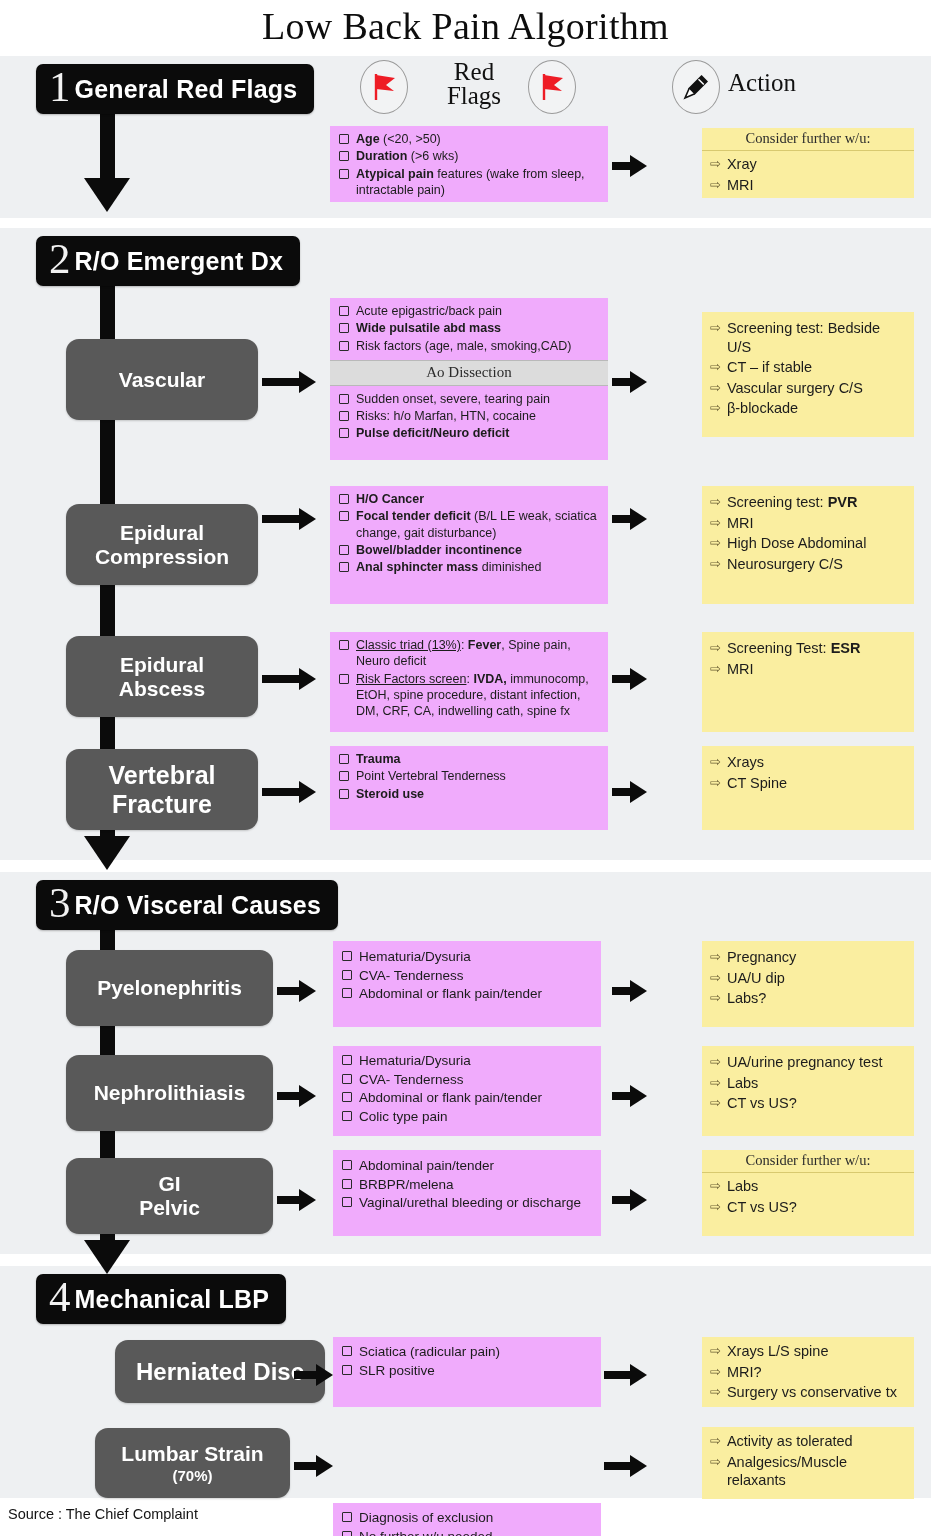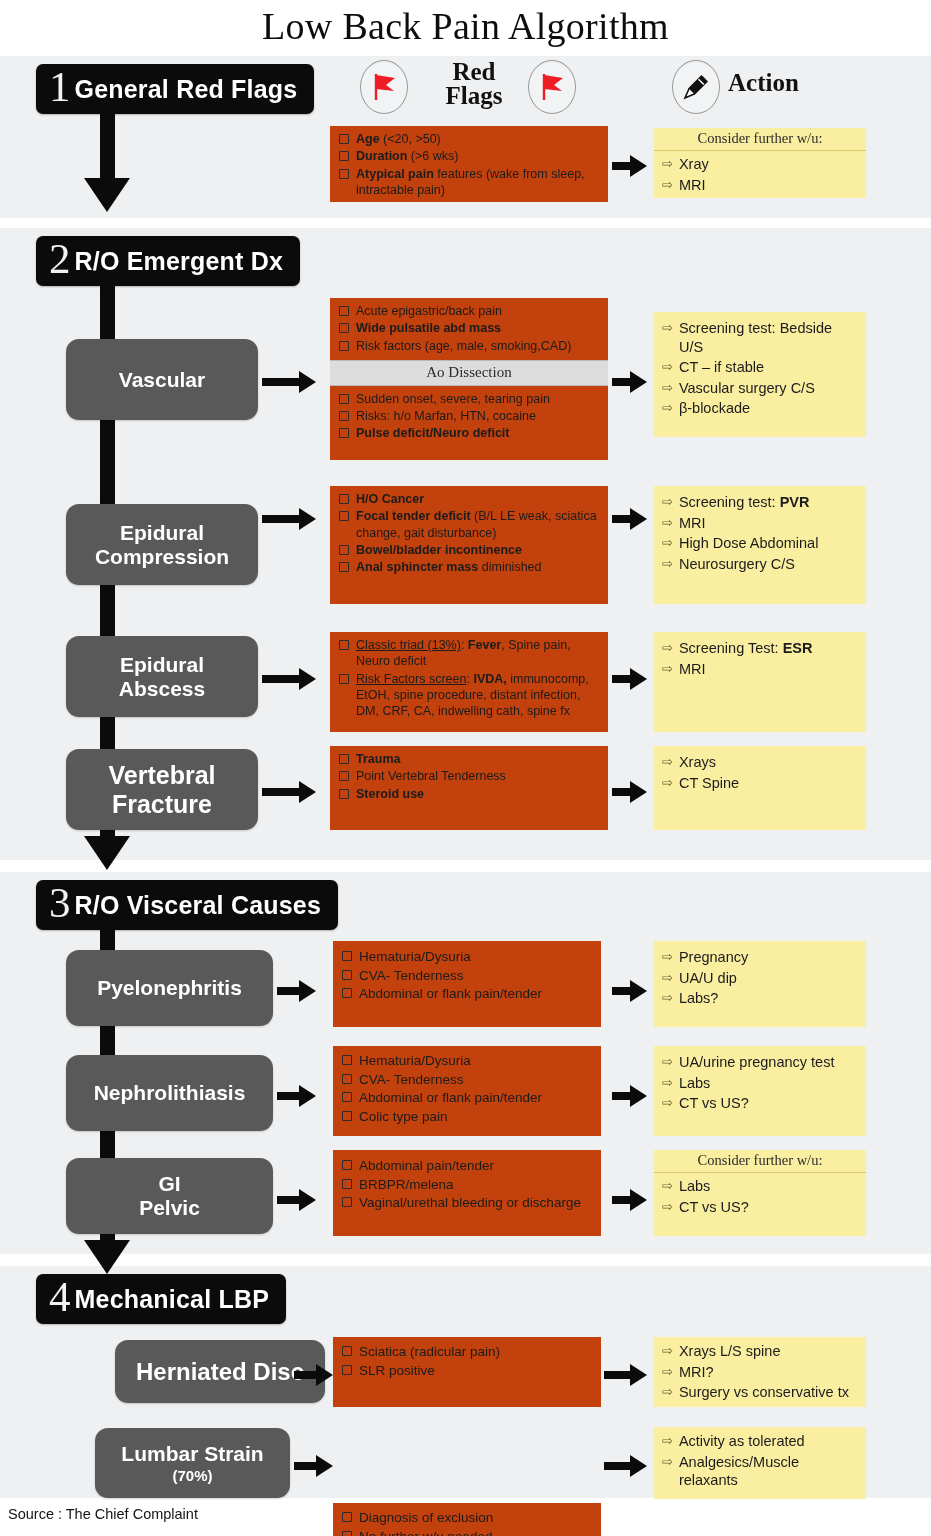--- a/index.html
+++ b/index.html
@@ -38,21 +38,21 @@
   .sec-title{font-size:25px;font-weight:700;padding-right:17px;letter-spacing:.2px;}
 
   
   .hdr-icon{
     position:absolute;width:46px;height:52px;border-radius:50%;
     border:1.6px solid #9a9a9a;background:#f2f3f4;z-index:5;
     display:flex;align-items:center;justify-content:center;
   }
   .hdr-label{
     position:absolute;font-size:25px;color:#111;line-height:1.02;z-index:5;
-    font-family:"Liberation Serif", serif;font-weight:700;
+    font-family:"Liberation Serif", serif;font-weight:400;
   }
   .hdr-label.two{line-height:.97;text-align:center;}
 
   
   .spine{position:absolute;width:15px;background:#0b0b0b;z-index:1;}
   .spine-head{position:absolute;width:0;height:0;z-index:1;
     border-left:23px solid transparent;border-right:23px solid transparent;
     border-top:34px solid #0b0b0b;}
 
   
@@ -64,41 +64,41 @@
   }
   .dxbox .pct{display:block;font-size:15px;font-weight:700;margin-top:1px;}
 
   
   .arrow{position:absolute;z-index:5;display:flex;align-items:center;}
   .arrow .shaft{height:8px;background:#0b0b0b;}
   .arrow .head{width:0;height:0;border-top:11px solid transparent;
     border-bottom:11px solid transparent;border-left:17px solid #0b0b0b;}
 
   
-  .flagpanel{position:absolute;background:#c2410c;z-index:3;overflow:hidden;}
+  .flagpanel{position:absolute;background:#f0abfc;z-index:3;overflow:hidden;}
   .sub-head{
     text-align:center;font-size:15px;color:#2b2b2b;padding:3px 0 4px;
     border-bottom:1px solid #b9b9b9;background:#dcdcdc;
     font-family:"Liberation Serif", serif;
   }
   .flag-list{padding:5px 7px 5px 9px;}
   .flag-item{
     display:flex;align-items:flex-start;font-size:12.5px;line-height:1.3;
     margin-bottom:1px;color:#1c1c1c;
   }
   .cbx{
     flex:0 0 auto;width:8px;height:8px;border:1.4px solid #2a2a2a;
     margin:3px 7px 0 0;background:transparent;border-radius:1px;
   }
   .flag-txt{flex:1 1 auto;}
   .flag-txt b{font-weight:700;}
   .flag-txt u{}
 
   
-  .actpanel{position:absolute;background:#faeea0;z-index:3;overflow:hidden;}
+  .actpanel{position:absolute;background:#faeea0;z-index:3;overflow:hidden;margin-left:48px;}
   .act-head{
     text-align:center;font-size:14.5px;color:#2b2b2b;padding:2px 0 3px;
     border-bottom:1px solid #d8c96f;
     font-family:"Liberation Serif", serif;
   }
   .act-list{padding:4px 6px 4px 8px;}
   .act-item{
     display:flex;align-items:flex-start;font-size:14.5px;line-height:1.28;
     margin-bottom:2px;color:#1c1c1c;
   }

